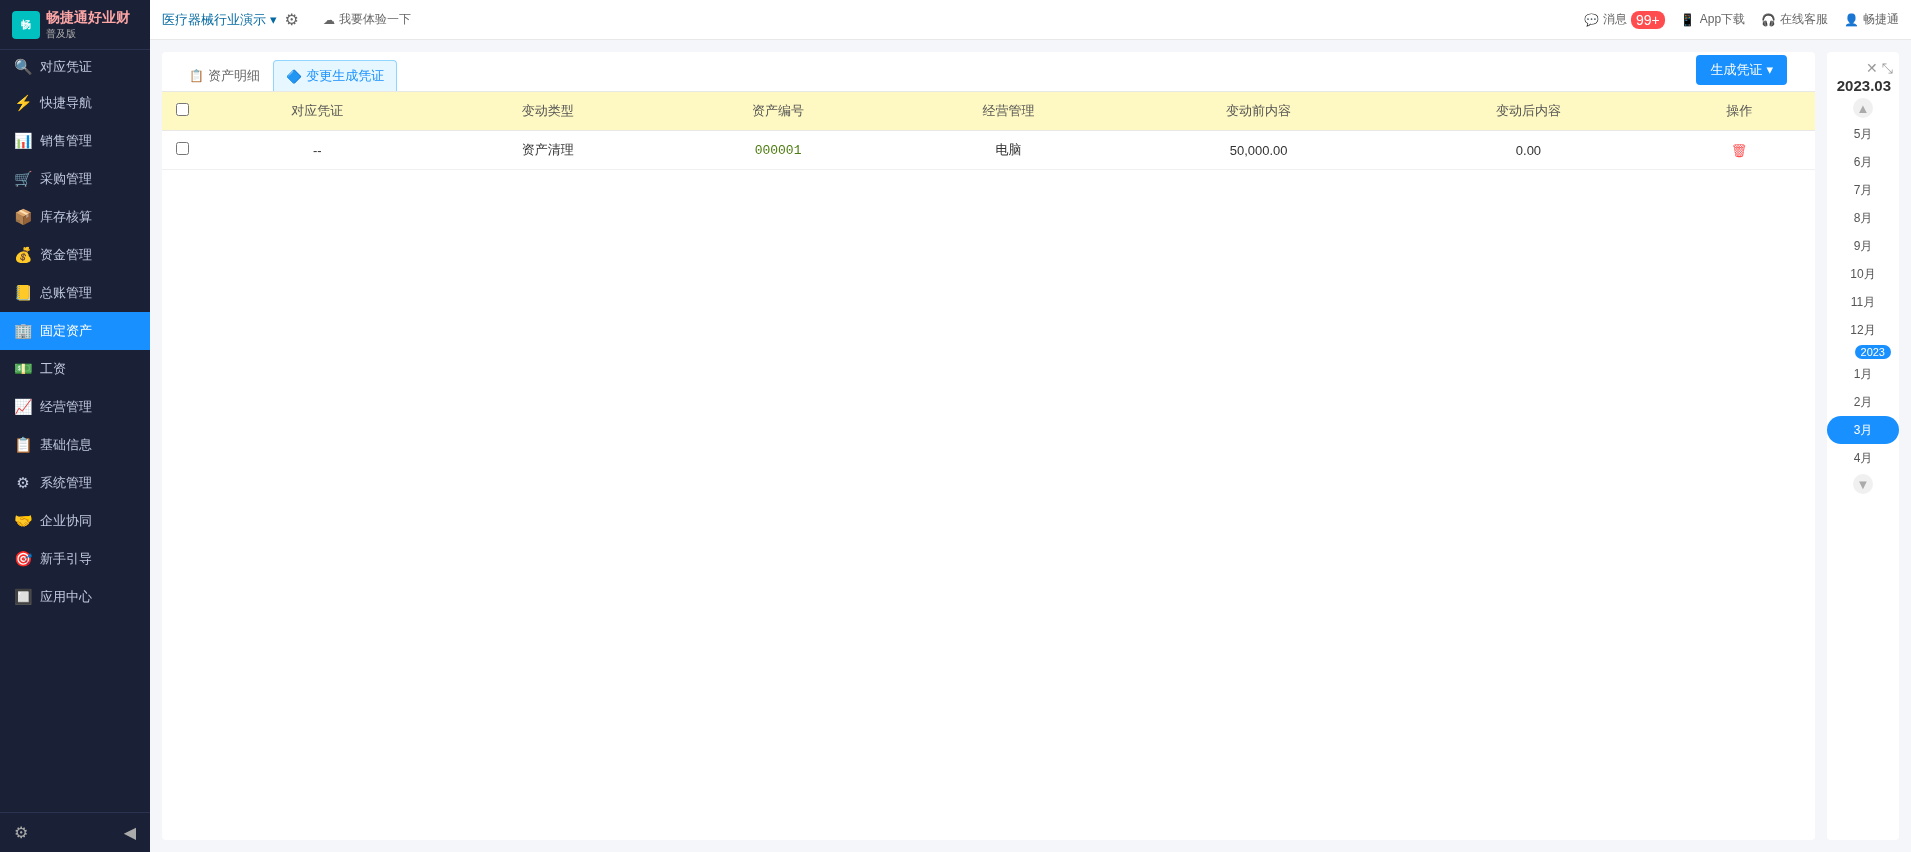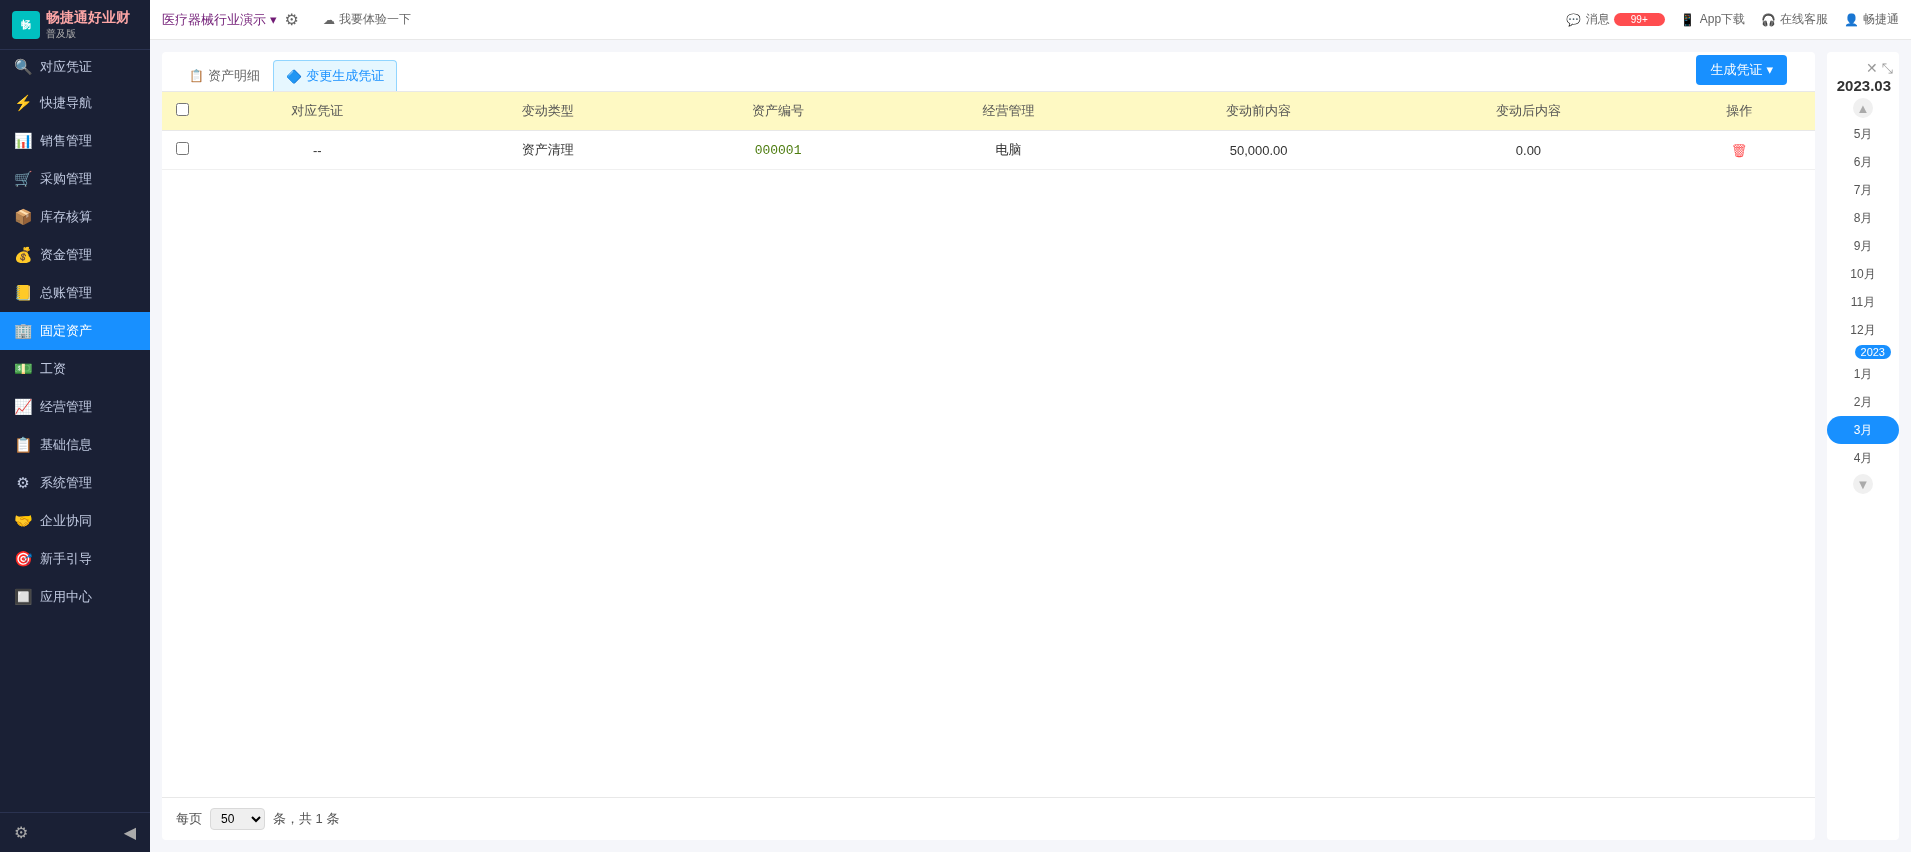--- a/index.html
+++ b/index.html
@@ -96,21 +96,21 @@
       border-bottom: 1px solid #e8e8e8;
       justify-content: space-between;
     }
     .topbar-left {
       display: flex;
       align-items: center;
       gap: 8px;
     }
     .topbar-company {
       font-size: 13px;
-      color: #701a75;
+      color: #0369a1;
       display: flex;
       align-items: center;
       gap: 4px;
       cursor: pointer;
     }
     .topbar-experience {
       display: flex;
       align-items: center;
       gap: 4px;
       color: #666;
@@ -128,22 +128,22 @@
     .topbar-right-item {
       display: flex;
       align-items: center;
       gap: 4px;
       cursor: pointer;
     }
     .badge {
       background: #ff4d4f;
       color: #fff;
       border-radius: 8px;
-      padding: 1px 17px;
-      font-size: 10px;
+      padding: 1px 5px;
+      font-size: 14px;
     }
     .settings-icon {
       color: #666;
       cursor: pointer;
       font-size: 16px;
     }
 
     
     .tabbar {
       height: 40px;
@@ -481,30 +481,20 @@
               <td>50,000.00</td>
               <td>0.00</td>
               <td>
                 <span class="td-delete">🗑</span>
               </td>
             </tr>
           </tbody>
         </table>
       </div>
 
-      <div class="pagination">
-        <span>每页</span>
-        <select>
-          <option>50</option>
-          <option>10</option>
-          <option>20</option>
-          <option>100</option>
-        </select>
-        <span>条，共 1 条</span>
-      </div>
     </div>
 
     <div class="right-panel" style="width:72px; position:relative;">
       <div style="display:flex; justify-content:flex-end; width:100%; padding: 4px 6px 0;">
         <span style="color:#999; cursor:pointer; font-size:14px; margin-right:4px;">✕</span>
         <span style="color:#999; cursor:pointer; font-size:14px;">⤡</span>
       </div>
       <div style="width:100%; text-align:right; padding-right:8px; font-size:15px; color:#333; font-weight:bold; margin-bottom:2px;">2023.03</div>
 
       <div class="circle-nav">▲</div>

